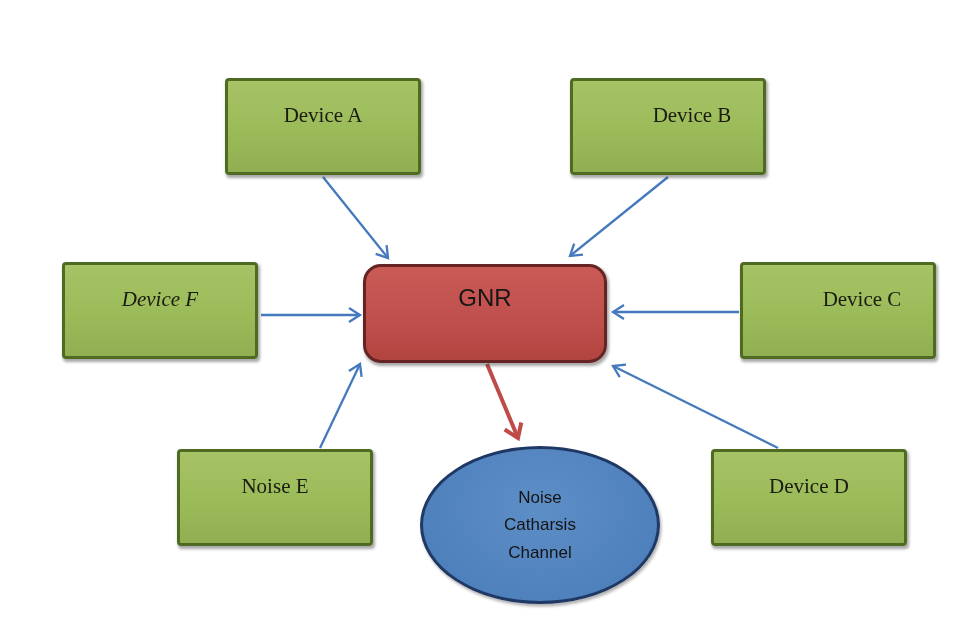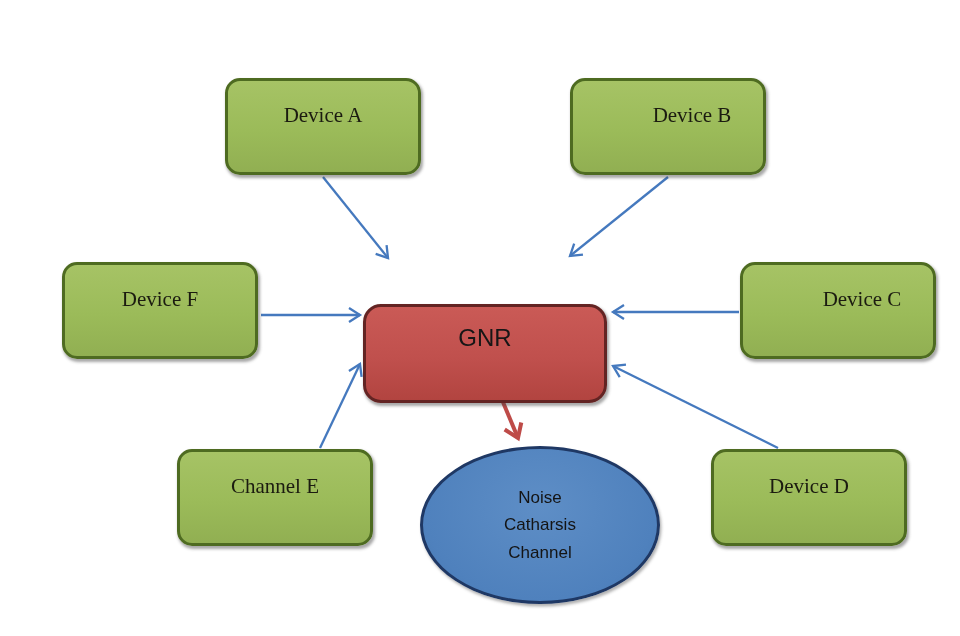--- a/index.html
+++ b/index.html
@@ -24,41 +24,40 @@
   .node {
     position: absolute;
     box-sizing: border-box;
     display: flex;
     justify-content: center;
   }
   .device {
     width: 196px;
     height: 97px;
     border: 3px solid var(--device-border, #4e6b21);
-    border-radius: 15px;
+    border-radius: 4px;
     background: linear-gradient(180deg, #a6c365 0%, var(--device-fill, #9bbb59) 55%, #91af52 100%);
     box-shadow: 1.5px 2.5px 3px rgba(60,60,60,0.45);
     align-items: flex-start;
   }
   .device .label {
     font-family: "Liberation Serif", serif;
     font-size: 21px;
     color: #1b1b10;
     padding-top: 22px;
   }
   .gnr {
     left: 363px; top: 264px;
     width: 244px;
     height: 99px;
     border: 3px solid var(--gnr-border, #632423);
     border-radius: 18px;
     background: linear-gradient(180deg, #ca5a56 0%, var(--gnr-fill, #c0504d) 55%, #b24440 100%);
     box-shadow: 1.5px 2.5px 3px rgba(60,60,60,0.45);
     align-items: flex-start;
-    margin-top: 40px;
   }
   .gnr .label {
     font-family: "Liberation Sans", sans-serif;
     font-size: 24px;
     color: #161616;
     padding-top: 17px;
   }
   .channel {
     left: 420px; top: 446px;
     width: 240px;
@@ -71,21 +70,21 @@
   }
   .channel .label {
     font-family: Liberation Sans, sans-serif;
     font-size: 17px;
     line-height: 1.6;
     color: #141414;
     text-align: center;
   }
   .device-a { left: 225px; top: 78px; }
   .device-b { left: 570px; top: 78px; padding-left: 48px; }
-  .device-f { left: 62px;  top: 262px; }
+  .device-f { left: 62px;  top: 262px; font-style: italic; }
   .device-c { left: 740px; top: 262px; padding-left: 48px; }
   .device-e { left: 177px; top: 449px; }
   .device-d { left: 679px; top: 449px; margin-left: 32px; }
   .blue-line { stroke: var(--arrow-blue, #4579be); stroke-width: 2.3; fill: none; }
   .red-line  { stroke: var(--arrow-red, #be4b48);  stroke-width: 4;   fill: none; }
 </style>
 </head>
 <body>
 
 <div id="canvas">
@@ -122,21 +121,21 @@
 
   <div class="node gnr">
     <span class="label">GNR</span>
   </div>
 
   <div class="node device device-c">
     <span class="label">Device C</span>
   </div>
 
   <div class="node device device-e">
-    <span class="label">Channel E</span>
+    <span class="label">Noise E</span>
   </div>
 
   <div class="node device device-d">
     <span class="label">Device D</span>
   </div>
 
   <div class="node channel">
     <span class="label">
       <span>Noise</span><br>
       <span>Catharsis</span><br>

